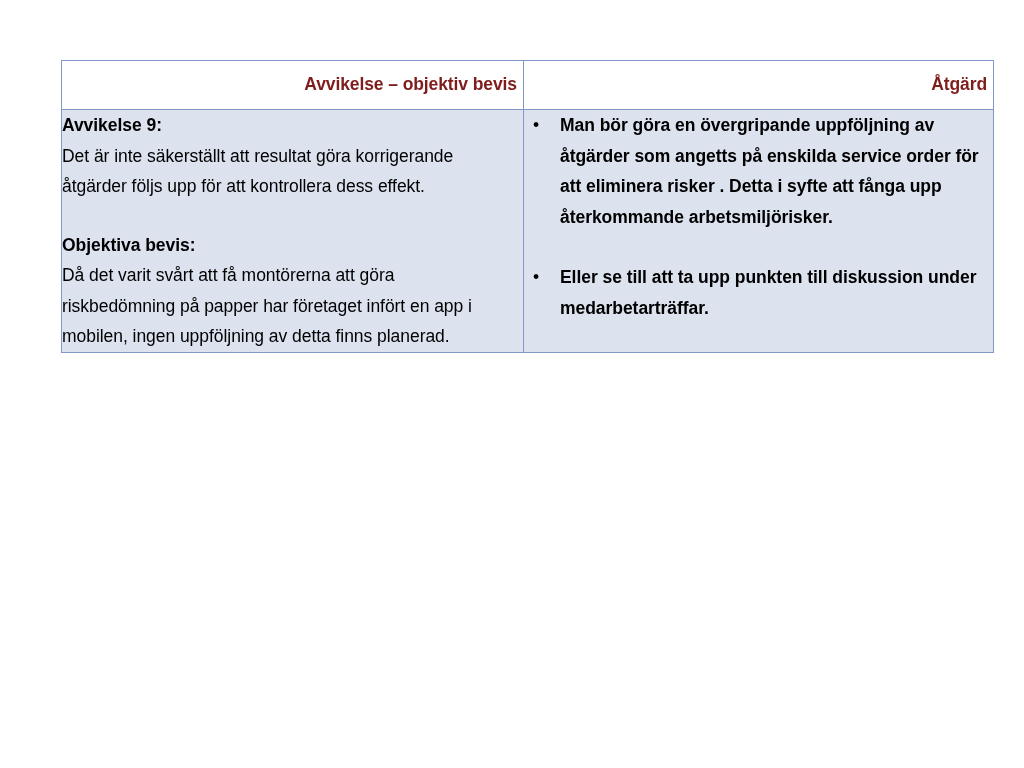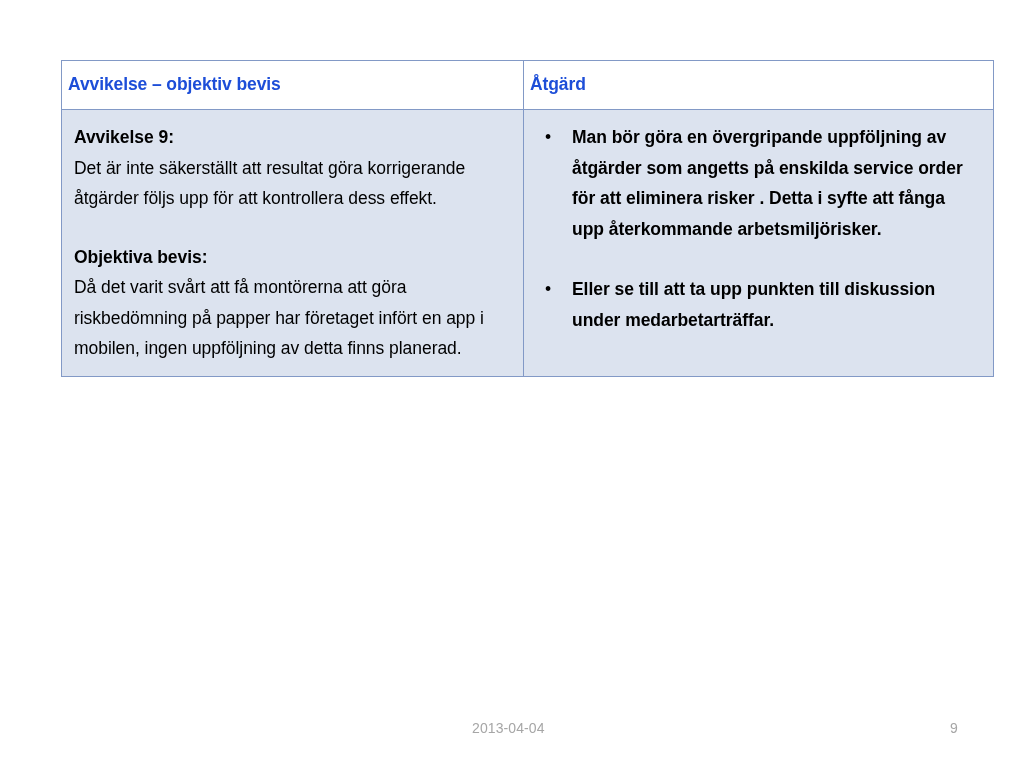--- a/index.html
+++ b/index.html
@@ -36,33 +36,33 @@
     border-collapse: collapse;
     table-layout: fixed;
   }
   .finding-table col.col-left  { width: 462px; }
   .finding-table col.col-right { width: 470px; }
 
   .finding-table th,
   .finding-table td {
     border: 1px solid #8299c6;
     vertical-align: top;
-    padding: 12px;
+    padding: 0;
   }
 
   
   .finding-table thead th {
     background: #ffffff;
     height: 42px;
-    text-align: left;
+    text-align: right;
     vertical-align: middle;
     font-weight: bold;
     font-size: 17.5px;
     letter-spacing: -0.1px;
-    color: #1d4ed8;
+    color: #7f1d1d;
     padding: 2px 6px 4px 6px;
   }
 
   
   .cell-left,
   .cell-right {
     background: #dce3ef;
   }
   .cell-left {
     padding: 11px 10px 14px 10px;
@@ -194,18 +194,14 @@
               <span>Eller se till att ta upp punkten till diskussion under medarbetarträffar.</span>
             </li>
 
           </ul>
         </td>
 
       </tr>
     </tbody>
   </table>
 
-  <div class="slide-footer">
-    <span class="footer-date">2013-04-04</span>
-    <span class="footer-page-number">9</span>
-  </div>
 
 </div>
 
 </body></html>

